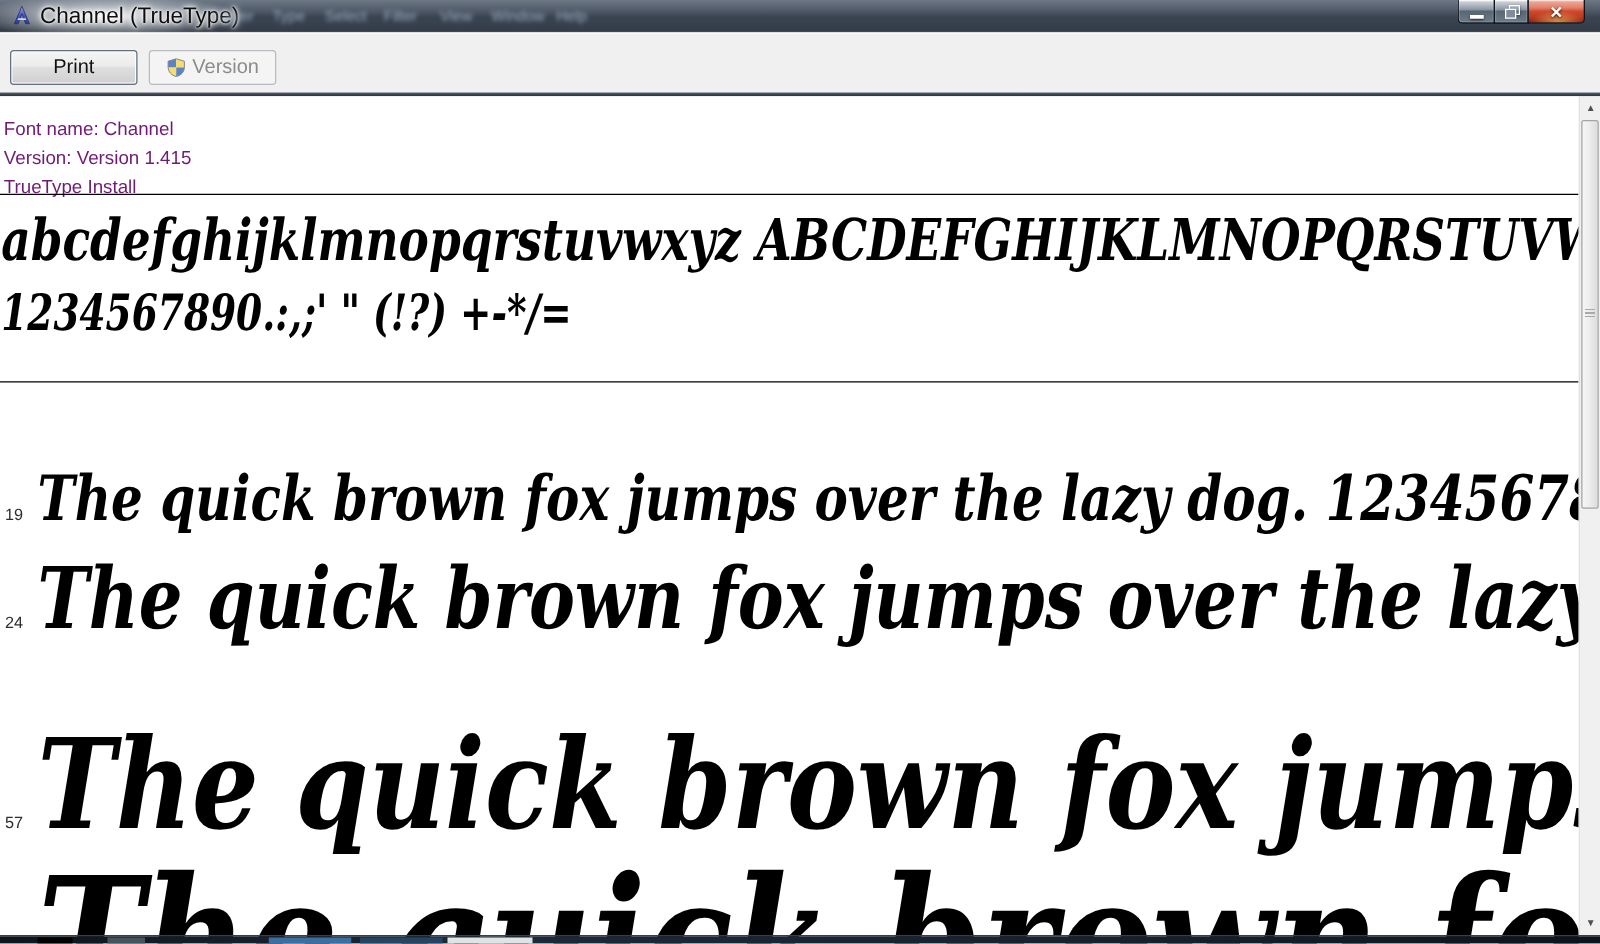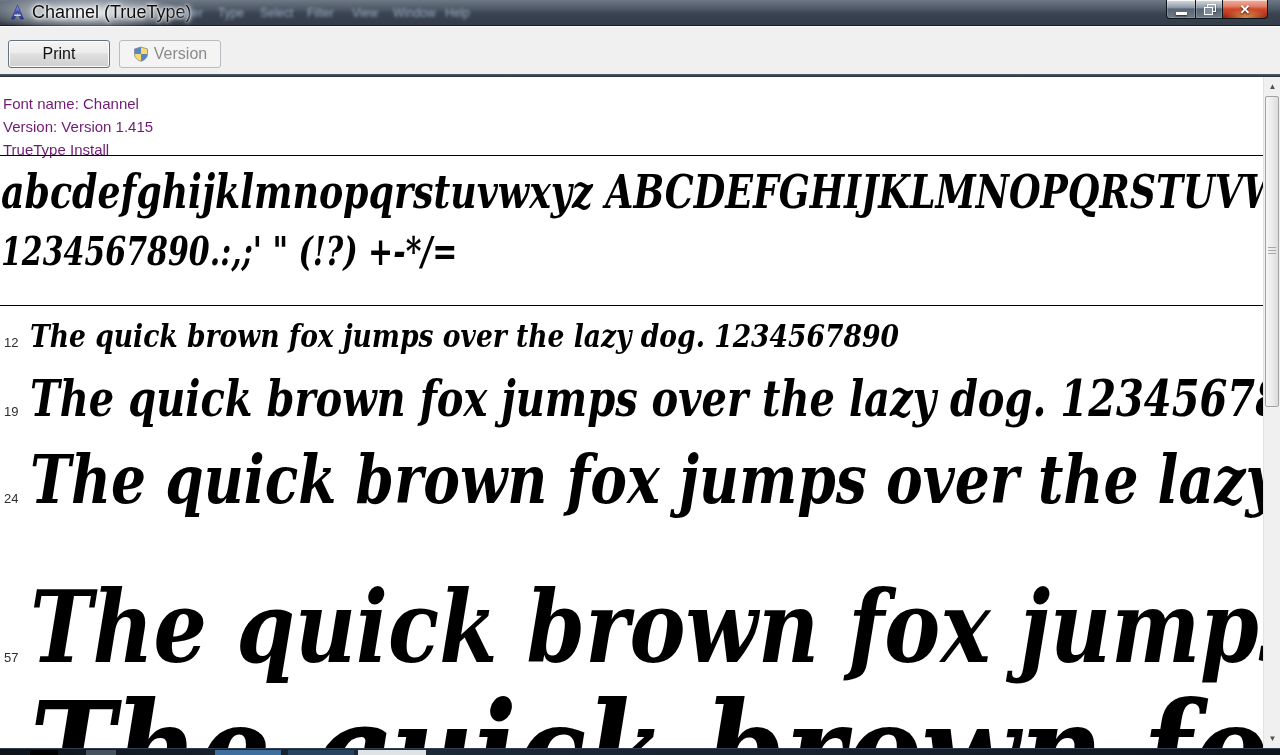--- a/index.html
+++ b/index.html
@@ -178,24 +178,20 @@
 
     <div id="alphabet-row">
       <span class="script">abcdefghijklmnopqrstuvwxyz ABCDEFGHIJKLMNOPQRSTUVWXYZ</span>
     </div>
     <div id="numerals-row">
       <span class="script">1234567890.:,;' " (!?) +-*/=</span>
     </div>
 
     <div class="rule" id="rule-2"></div>
 
-    <div class="size-row" id="row-12">
-      <span class="size-label">12</span>
-      <span class="script">The quick brown fox jumps over the lazy dog. 1234567890</span>
-    </div>
     <div class="size-row" id="row-18">
       <span class="size-label">19</span>
       <span class="script">The quick brown fox jumps over the lazy dog. 1234567890</span>
     </div>
     <div class="size-row" id="row-24">
       <span class="size-label">24</span>
       <span class="script">The quick brown fox jumps over the lazy dog. 1234567890</span>
     </div>
     <div class="size-row" id="row-36">
       <span class="size-label">57</span>

